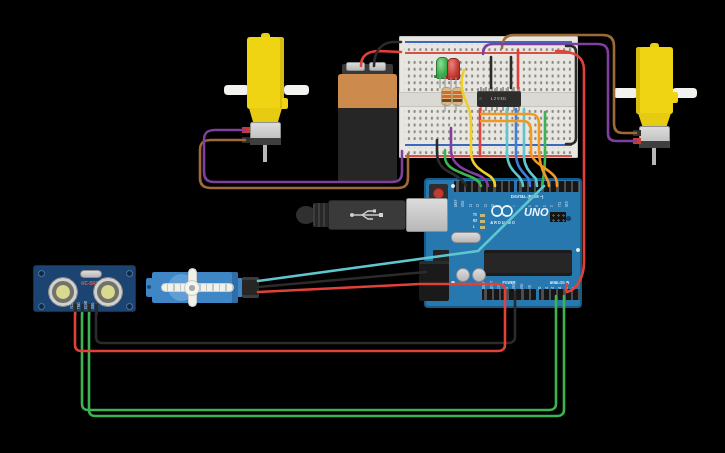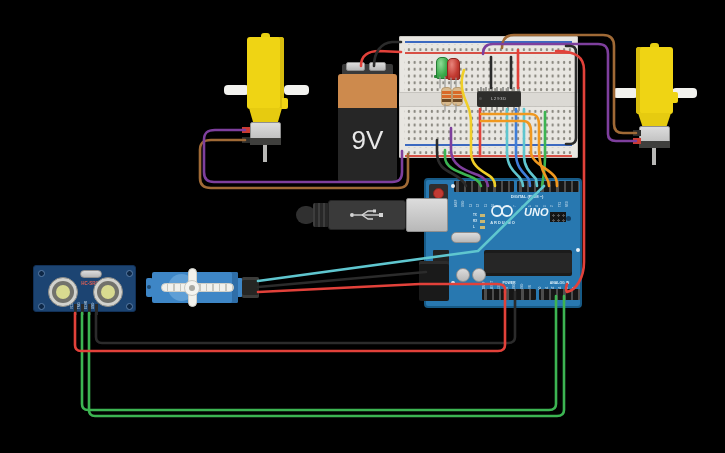--- a/index.html
+++ b/index.html
@@ -59,21 +59,20 @@
     <div class="abs bb-dots" style="left:5px;top:111px;width:169px;height:7px;"></div>
     <div class="abs bb-line-red" style="left:6px;right:6px;top:119px;"></div>
   </div>
 
   <div class="abs" style="left:338px;top:62px;width:59px;height:120px;">
     <div class="abs" style="left:4px;top:2px;width:51px;height:12px;background:#3a3a3a;border-radius:2px;"></div>
     <div class="abs silver" style="left:8px;top:0;width:19px;height:9px;border-radius:2px;"></div>
     <div class="abs silver" style="left:31px;top:0;width:17px;height:9px;border-radius:2px;"></div>
     <div class="abs" style="left:0;top:12px;width:59px;height:108px;background:#262626;border-radius:3px;"></div>
     <div class="abs" style="left:0;top:12px;width:59px;height:34px;background:#cd8a4d;border-radius:3px 3px 0 0;"></div>
-    <div class="abs txt" style="left:0;top:63px;width:59px;text-align:center;font-size:26px;color:#e8e8e8;">9V</div>
   </div>
 
   <div class="abs" style="left:0;top:0;width:0;height:0;">
     <div class="abs" style="left:224px;top:85px;width:25px;height:10px;background:#f2f2ee;border-radius:4px;"></div>
     <div class="abs" style="left:284px;top:85px;width:25px;height:10px;background:#f2f2ee;border-radius:4px;"></div>
     <div class="abs" style="left:261px;top:33px;width:9px;height:10px;background:#e8cf12;border-radius:3px 3px 0 0;"></div>
     <div class="abs" style="left:247px;top:37px;width:37px;height:72px;background:#efd414;border-radius:3px;box-shadow:inset -4px 0 0 #d8bd0e;"></div>
     <div class="abs" style="left:282px;top:98px;width:6px;height:11px;background:#efd414;border-radius:0 2px 2px 0;"></div>
     <div class="abs" style="left:249px;top:108px;width:33px;height:16px;background:#e6cb10;clip-path:polygon(0 0,100% 0,86% 100%,14% 100%);"></div>
     <div class="abs silver" style="left:250px;top:122px;width:31px;height:23px;border-radius:2px;"></div>

